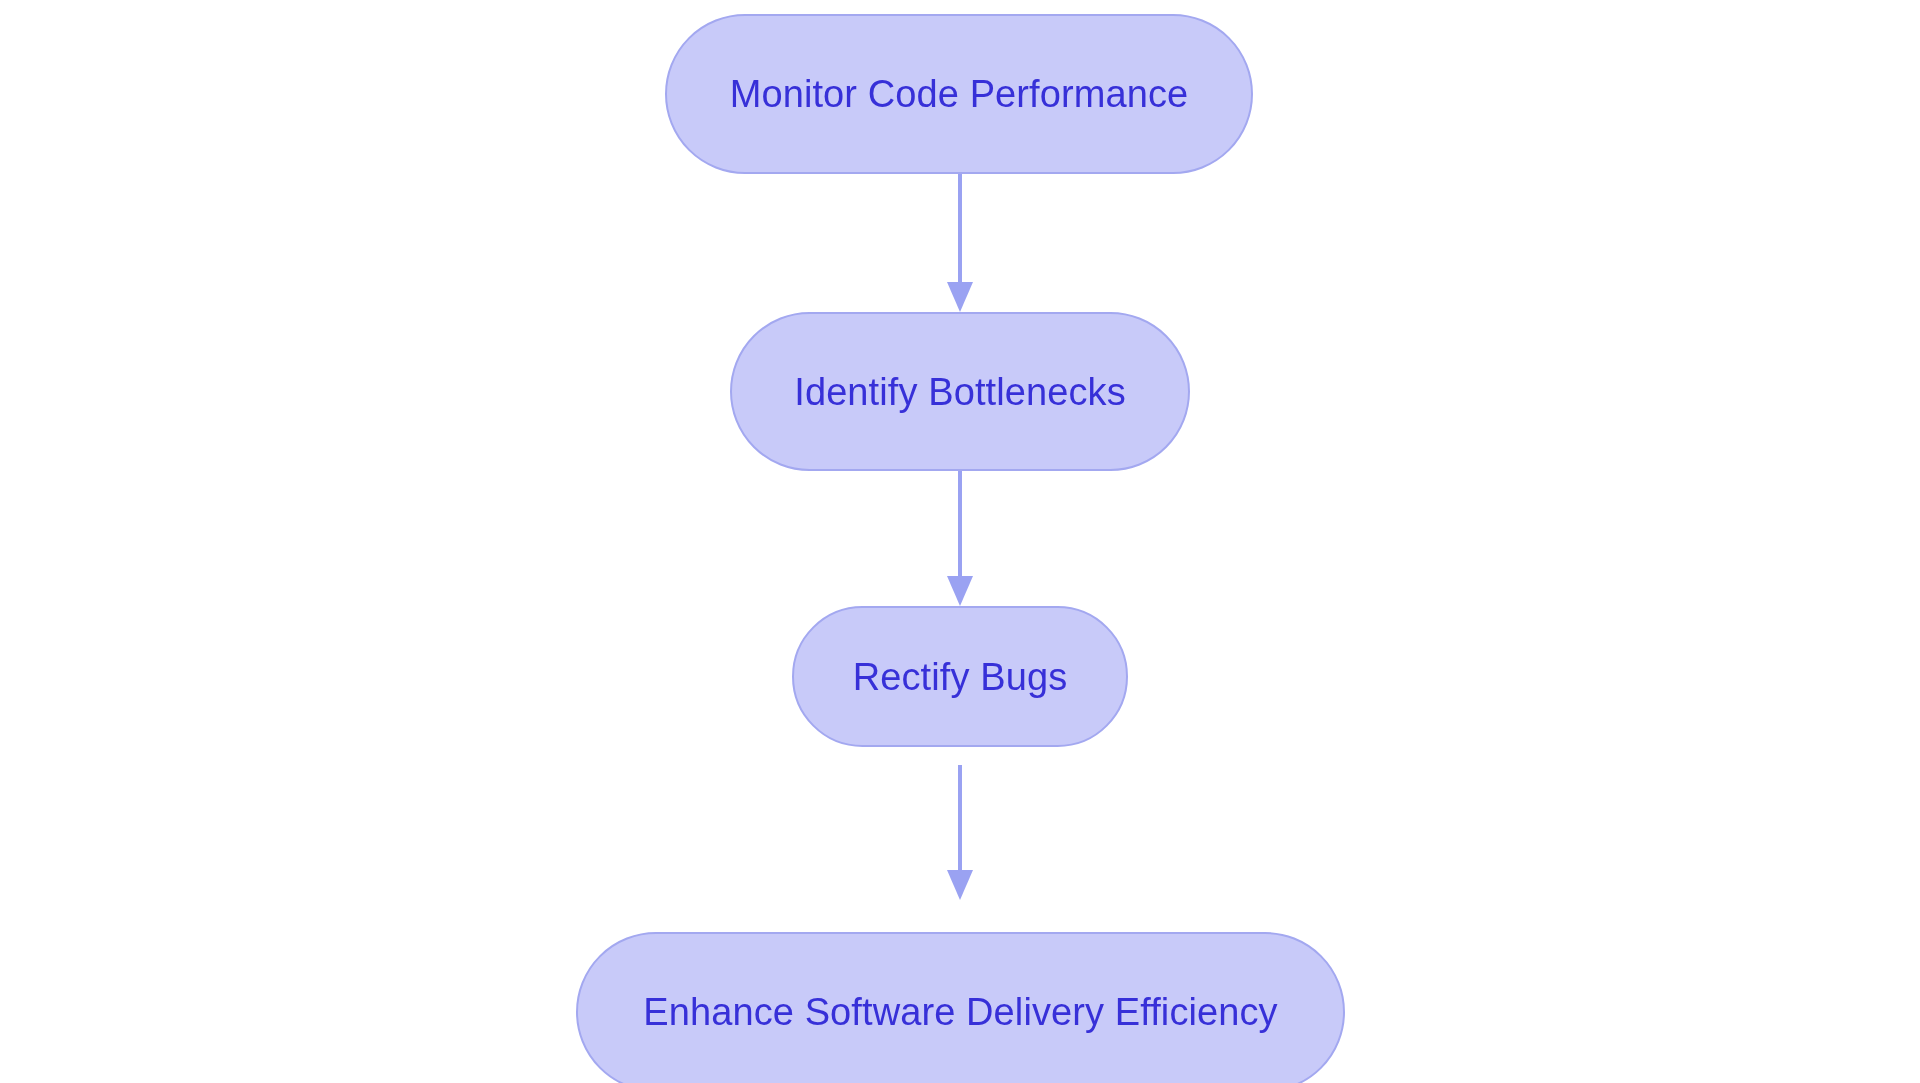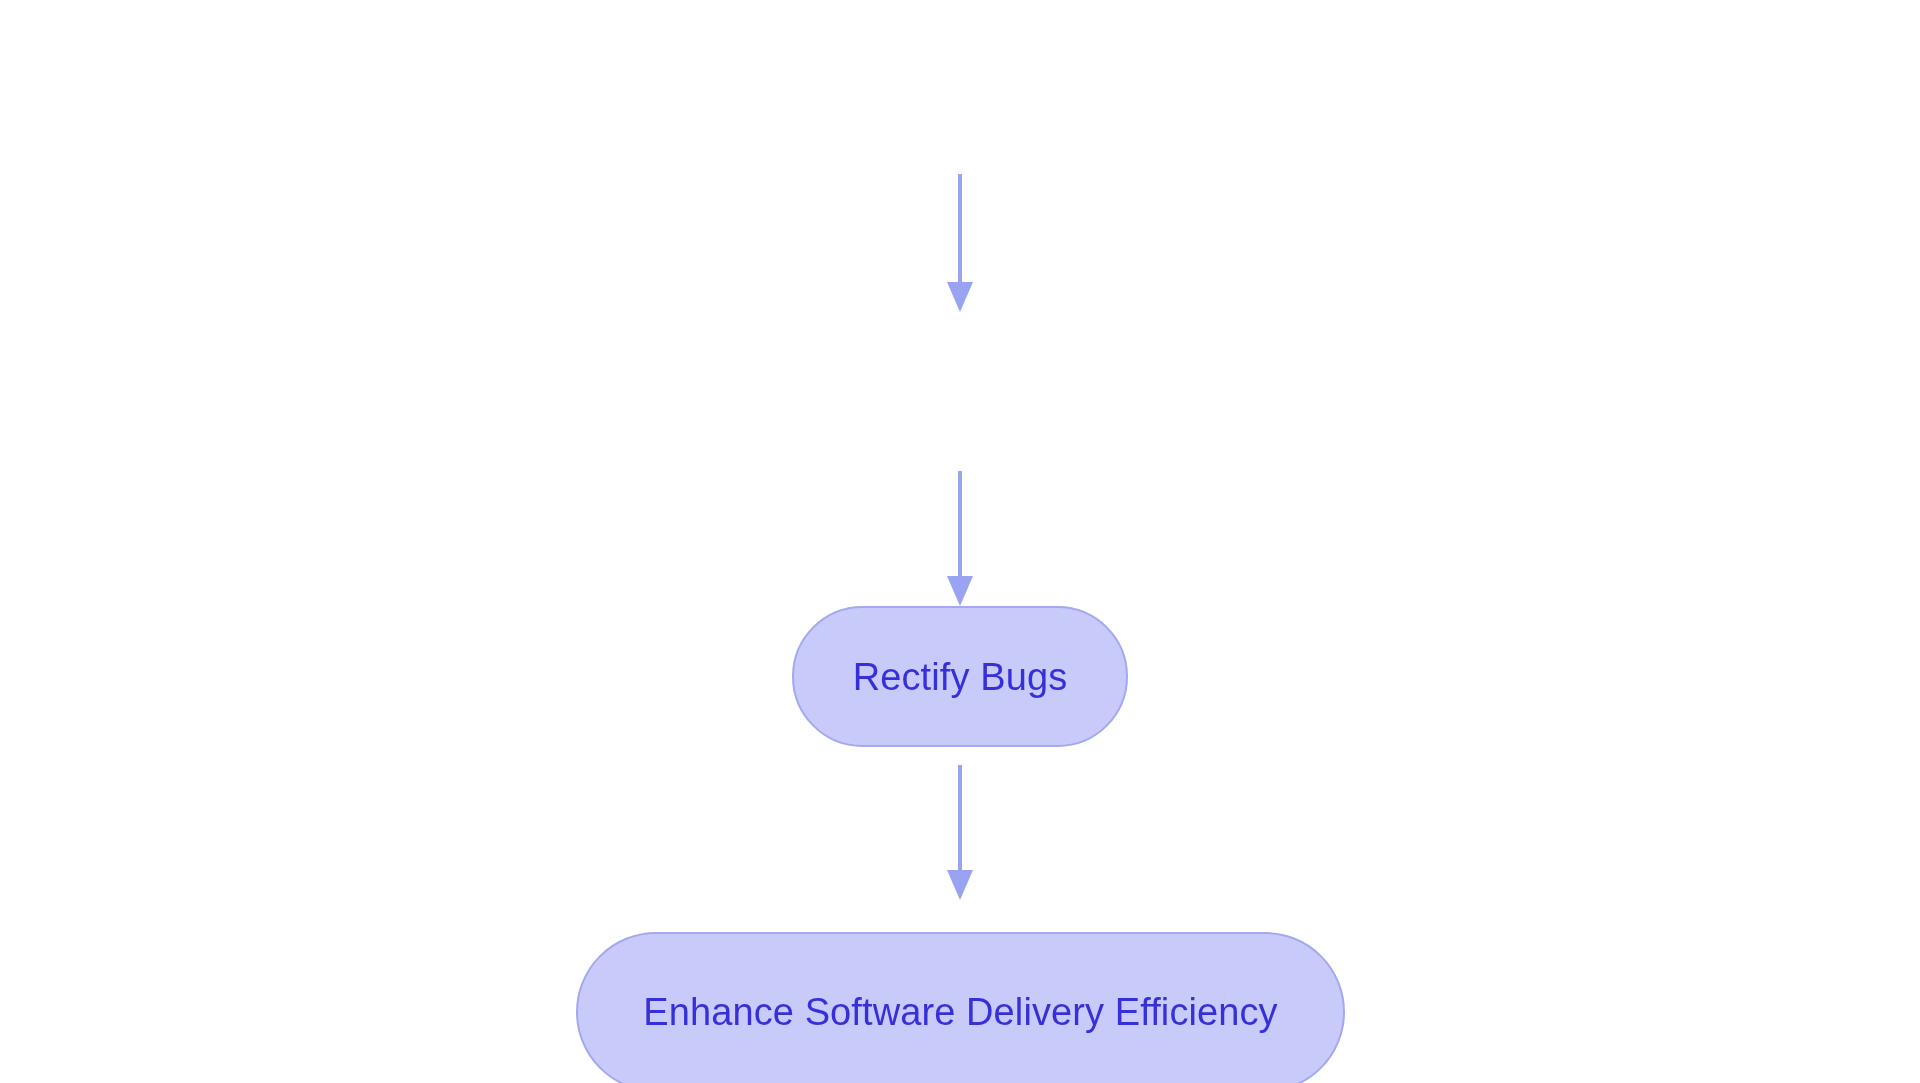--- a/index.html
+++ b/index.html
@@ -96,21 +96,27 @@
   <svg class="connector" viewBox="0 0 1920 1083" xmlns="http://www.w3.org/2000/svg">
     <line class="connector-shaft" x1="960" y1="471" x2="960" y2="577"></line>
     <polygon class="connector-head" points="947,576 973,576 960,606"></polygon>
   </svg>
 
   <svg class="connector" viewBox="0 0 1920 1083" xmlns="http://www.w3.org/2000/svg">
     <line class="connector-shaft" x1="960" y1="765" x2="960" y2="871"></line>
     <polygon class="connector-head" points="947,870 973,870 960,900"></polygon>
   </svg>
 
+  <div class="node" id="node-monitor-code-performance">
+    <span class="node-label">Monitor Code Performance</span>
+  </div>
 
+  <div class="node" id="node-identify-bottlenecks">
+    <span class="node-label">Identify Bottlenecks</span>
+  </div>
 
   <div class="node" id="node-rectify-bugs">
     <span class="node-label">Rectify Bugs</span>
   </div>
 
   <div class="node" id="node-enhance-software-delivery-efficiency">
     <span class="node-label">Enhance Software Delivery Efficiency</span>
   </div>
 
 </div>

